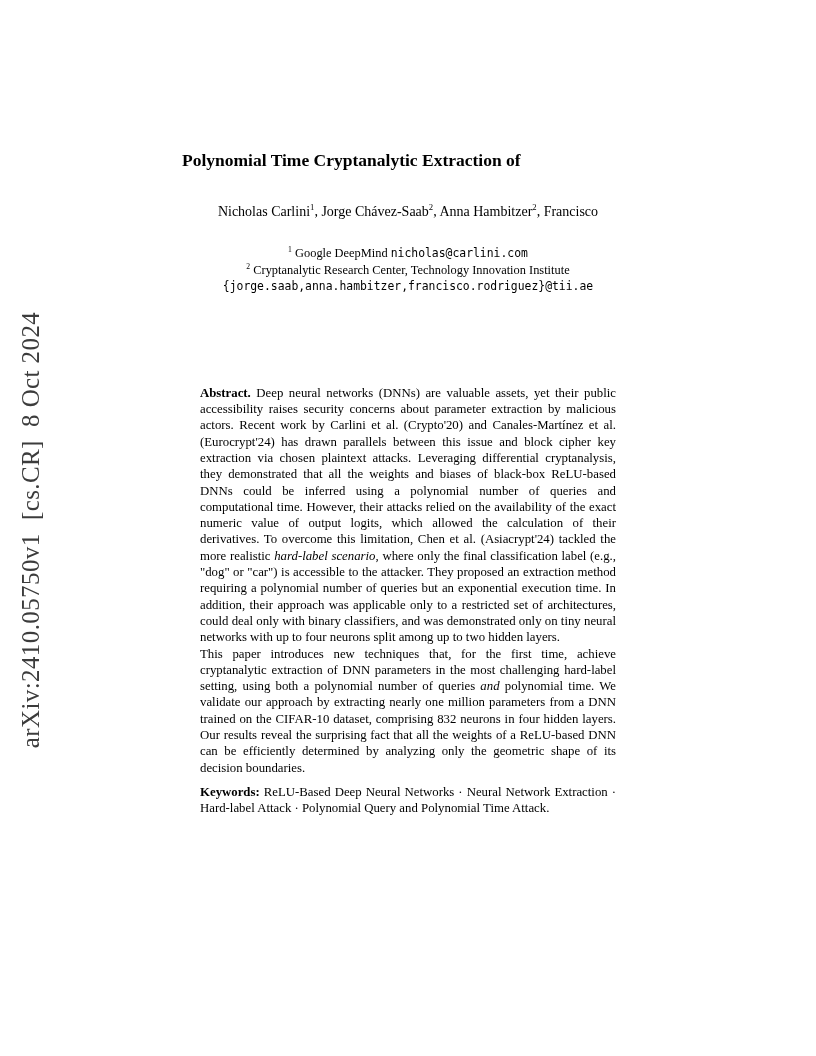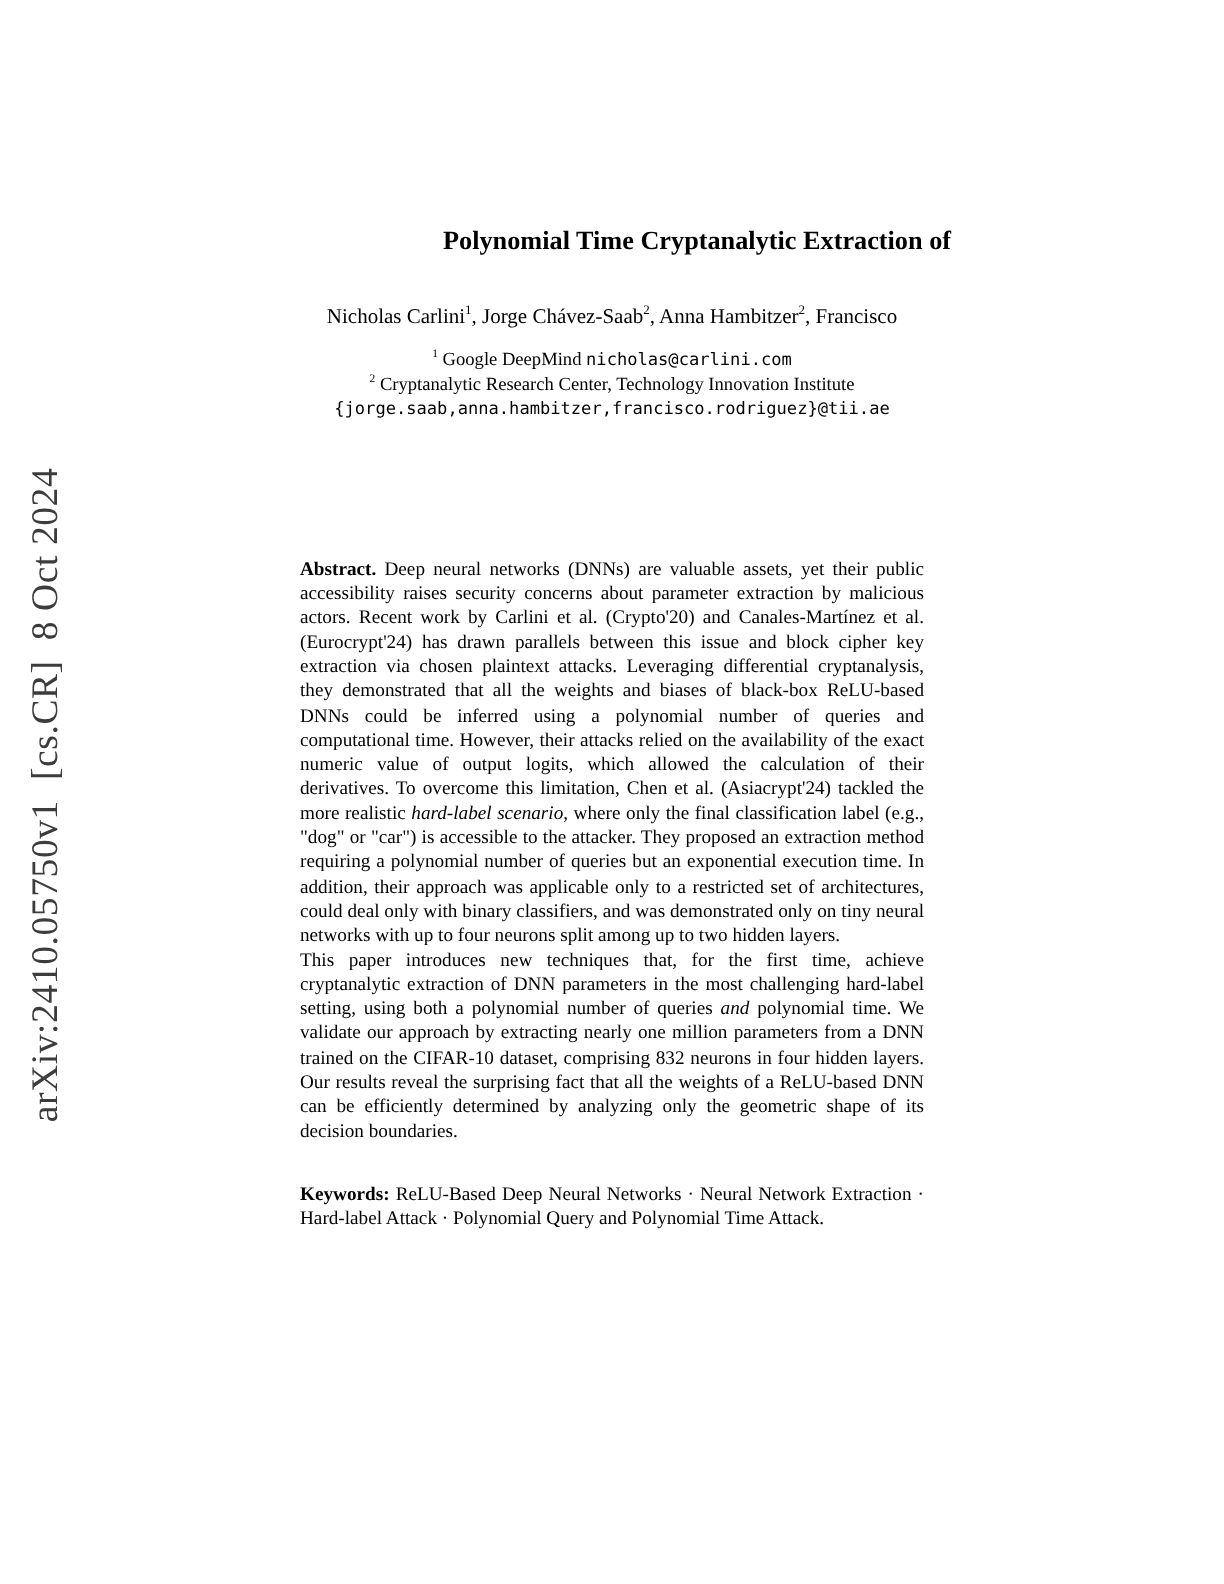--- a/index.html
+++ b/index.html
@@ -23,32 +23,32 @@
   }
   .content{
     width:452px;
     margin:0 auto;
     padding-top:148px;
   }
   .title{
     margin:0;
     font-size:17.5px;
     font-weight:bold;
-    text-align:right;
+    text-align:left;
     line-height:25px;
   }
   .title .tline{display:block;}
   .authors{
     margin-top:30px;
     text-align:center;
     font-size:14px;
     line-height:18px;
   }
   .affiliations{
-    margin-top:10px;
+    margin-top:24px;
     text-align:center;
     font-size:12.4px;
     line-height:16.6px;
   }
   sup{
     font-size:0.62em;
     vertical-align:super;
     line-height:0;
   }
   .tt{
@@ -60,21 +60,21 @@
   .abstract{
     width:416px;
     margin:90px auto 0 auto;
     font-size:12.8px;
     line-height:16.3px;
     text-align:justify;
   }
   .abstract p{margin:0;}
   .keywords{
     width:416px;
-    margin:26px auto 0 auto;
+    margin:8px auto 0 auto;
     font-size:12.8px;
     line-height:16.3px;
     text-align:justify;
   }
 </style>
 </head>
 <body>
 
 <div class="page">
 

